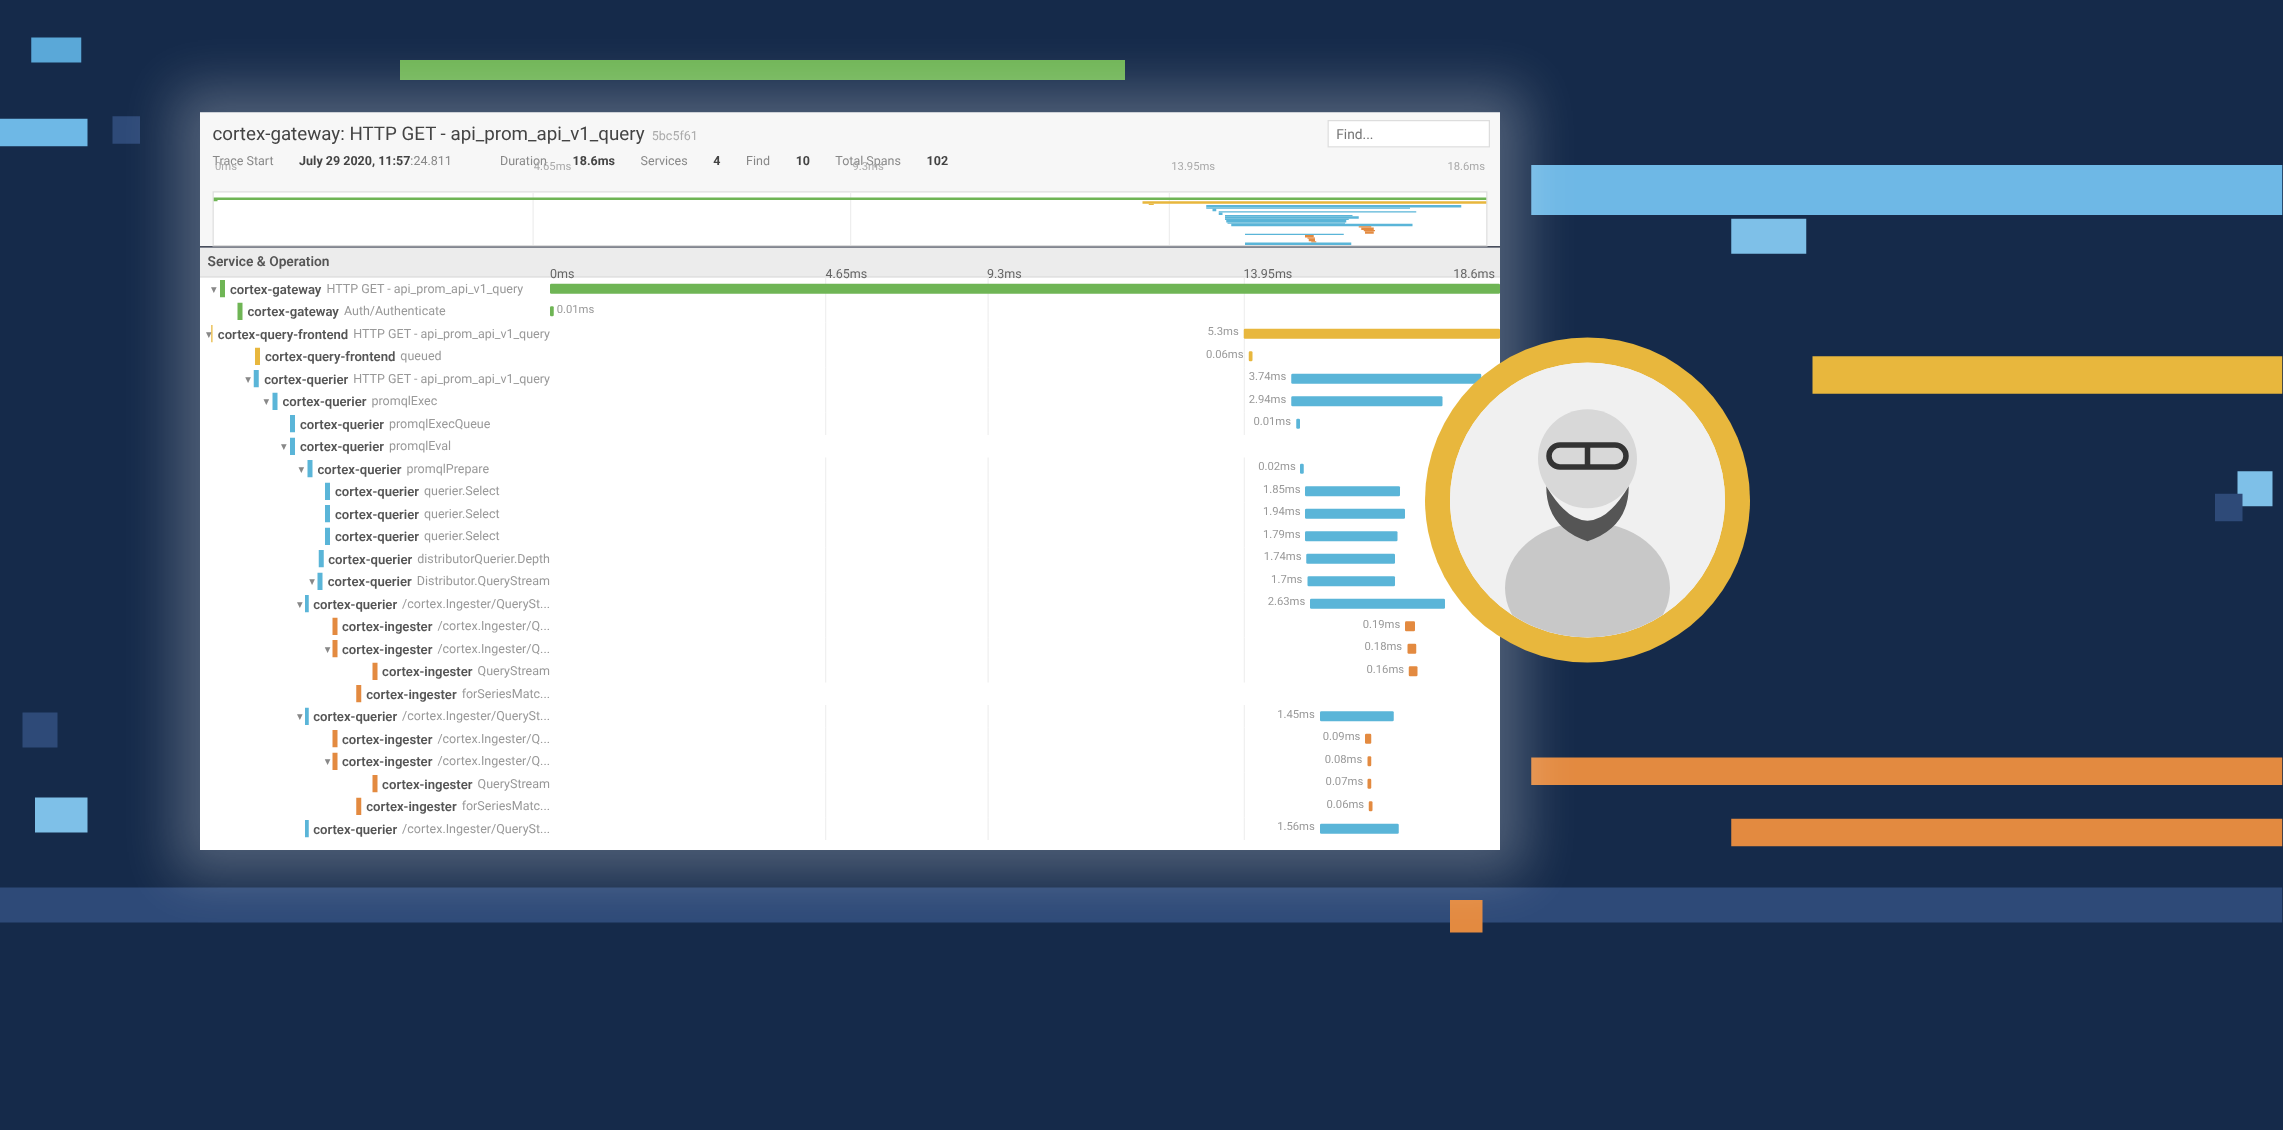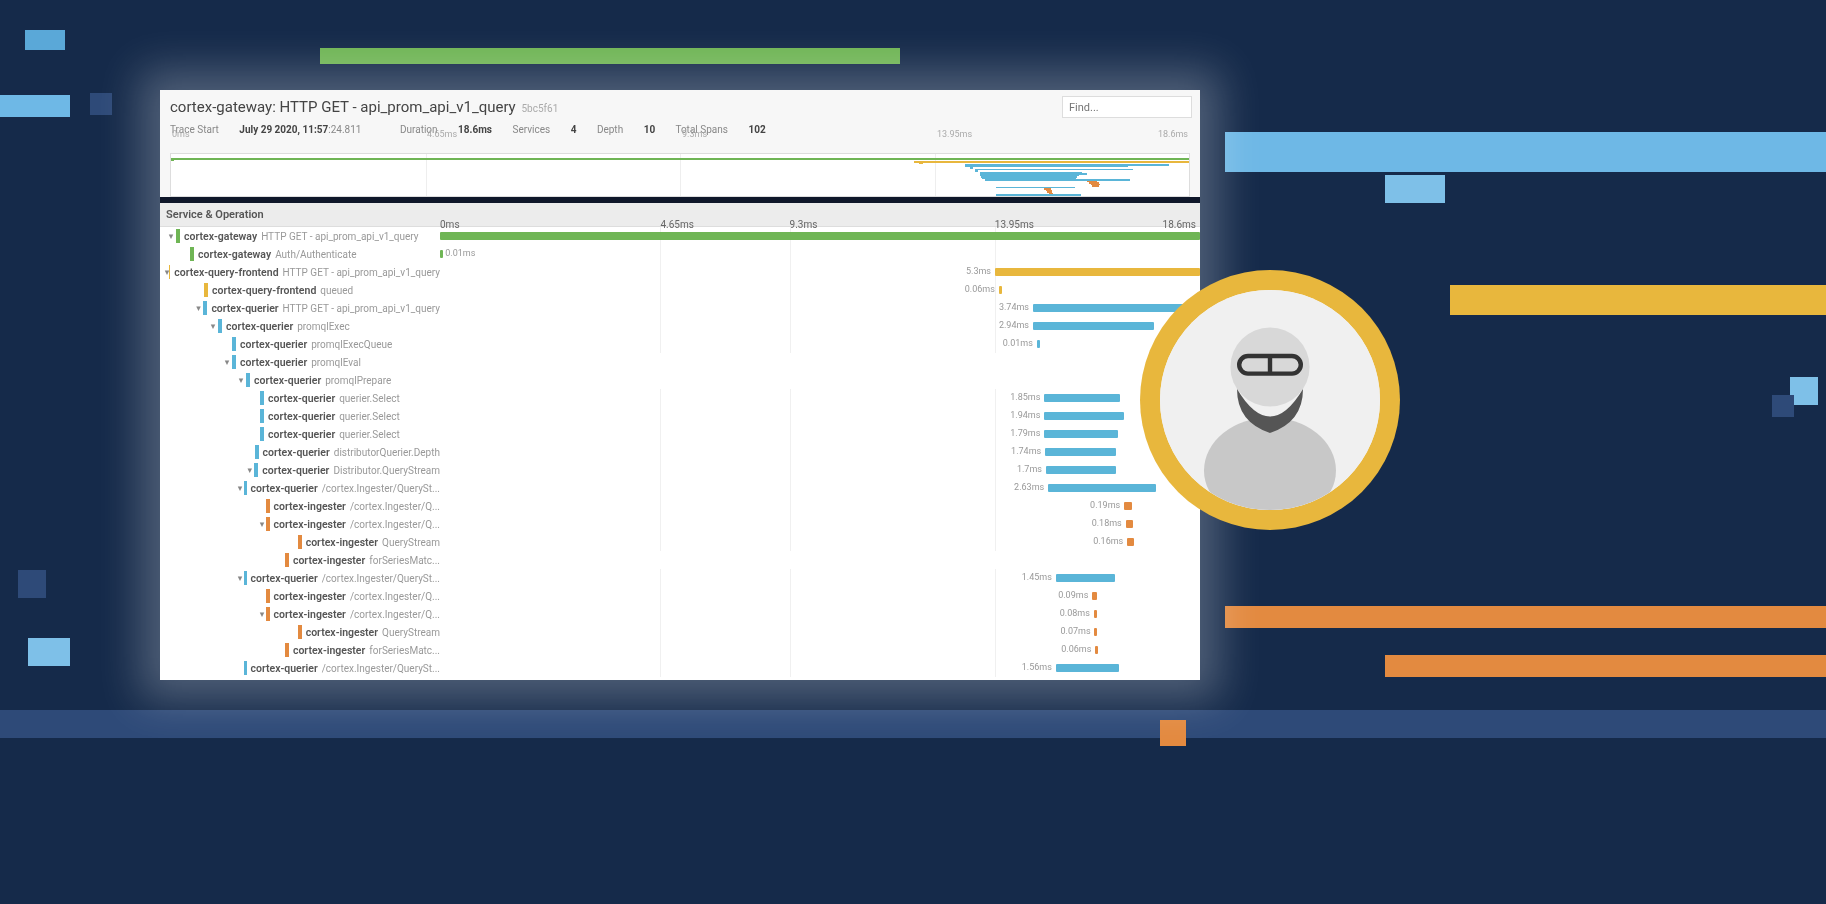--- a/index.html
+++ b/index.html
@@ -17,21 +17,21 @@
 .deco-leftsq{left:18px;top:570px;width:28px;height:28px;background:#2e4a78}
 .deco-leftrect{left:28px;top:638px;width:42px;height:28px;background:#7ec0e8}
 .deco-orange1{left:1225px;top:606px;width:601px;height:22px;background:#e38a40}
 .deco-orange2{left:1385px;top:655px;width:441px;height:22px;background:#e38a40}
 .deco-bottom{left:0;top:710px;width:1826px;height:28px;background:#2e4a78}
 .deco-bottomorange{left:1160px;top:720px;width:26px;height:26px;background:#e38a40}
 .avatar-ring{position:absolute;left:1140px;top:270px;width:260px;height:260px;border-radius:50%;background:#e8b73d;display:flex;align-items:center;justify-content:center;z-index:20}
 .avatar-inner{width:220px;height:220px;border-radius:50%;background:#f5f5f5;overflow:hidden;display:flex;align-items:center;justify-content:center}
 .avatar-inner svg{width:100%;height:100%}
 .jaeger{position:absolute;left:160px;top:90px;width:1040px;height:590px;background:#fff;box-shadow:0 0 40px 20px rgba(255,255,255,0.25);z-index:10;font-size:11px;color:#555}
-.jaeger-header{background:#f7f7f7;padding:8px 10px 0 10px;border-bottom:6px solid #0f172a;position:relative}
+.jaeger-header{background:#f7f7f7;padding:8px 10px 0 10px;border-bottom:1px solid #0f172a;position:relative}
 .jaeger-title{font-size:15px;color:#444;padding-bottom:4px}
 .jaeger-title .trace-id{font-size:10px;color:#aaa;margin-left:2px}
 .find-input{position:absolute;right:8px;top:6px;width:130px;height:22px;border:1px solid #ddd;padding:2px 6px;font-size:11px;color:#999}
 .jaeger-stats{font-size:10px;color:#888;padding:4px 0 6px 0}
 .jaeger-stats b{color:#444;font-weight:700}
 .jaeger-stats span{margin-right:18px}
 .minimap{height:44px;border:1px solid #ddd;background:#fff;position:relative;margin:0 0 0 0}
 .minimap-grid{position:absolute;top:0;bottom:0;border-left:1px solid #eee}
 .minimap-label{position:absolute;top:-12px;font-size:9px;color:#aaa}
 .minimap-content{position:absolute;left:0;right:0;top:2px;bottom:2px}
@@ -94,21 +94,21 @@
     <div class="jaeger-title">
       <span>cortex-gateway</span>:
       <span>HTTP GET - api_prom_api_v1_query</span>
       <span class="trace-id">5bc5f61</span>
     </div>
     <input class="find-input" placeholder="Find..." style="">
     <div class="jaeger-stats">
       <span><span>Trace Start</span> <b>July 29 2020, 11:57</b><span>:24.811</span></span>
       <span><span>Duration</span> <b>18.6ms</b></span>
       <span><span>Services</span> <b>4</b></span>
-      <span><span>Depth</span> <b>10</b></span>
+      <span><span>Find</span> <b>10</b></span>
       <span><span>Total Spans</span> <b>102</b></span>
     </div>
     <div style="position:relative;height:12px">
       <div id="minimap-labels">
           <div class="minimap-label" style="left: calc(0% + 2px);">0ms</div>
           <div class="minimap-label" style="left: calc(25% + 2px);">4.65ms</div>
           <div class="minimap-label" style="left: calc(50% + 2px);">9.3ms</div>
           <div class="minimap-label" style="left: calc(75% + 2px);">13.95ms</div>
           <div class="minimap-label" style="left: auto; right: 2px;">18.6ms</div>
         </div>
@@ -285,20 +285,27 @@
         </div>
       </div>
       <div class="row">
         <div class="left">
           <span class="indent" style="width: 76px;"></span>
           <span class="chev">▾</span>
           <span class="tick c-blue"></span>
           <span class="svc">cortex-querier</span>
           <span class="op">promqlPrepare</span>
         </div>
+        <div class="right">
+          <div class="grid-line" style="left: 29%;"></div>
+          <div class="grid-line" style="left: 46%;"></div>
+          <div class="grid-line" style="left: 73%;"></div>
+          <div class="bar c-blue" style="left: 79%; width: 0.4%;"></div>
+          <div class="dur" style="right: 21.5%; text-align: right;">0.02ms</div>
+        </div>
       </div>
       <div class="row">
         <div class="left">
           <span class="indent" style="width: 90px;"></span>
           <span class="chev"></span>
           <span class="tick c-blue"></span>
           <span class="svc">cortex-querier</span>
           <span class="op">querier.Select</span>
         </div>
         <div class="right">

